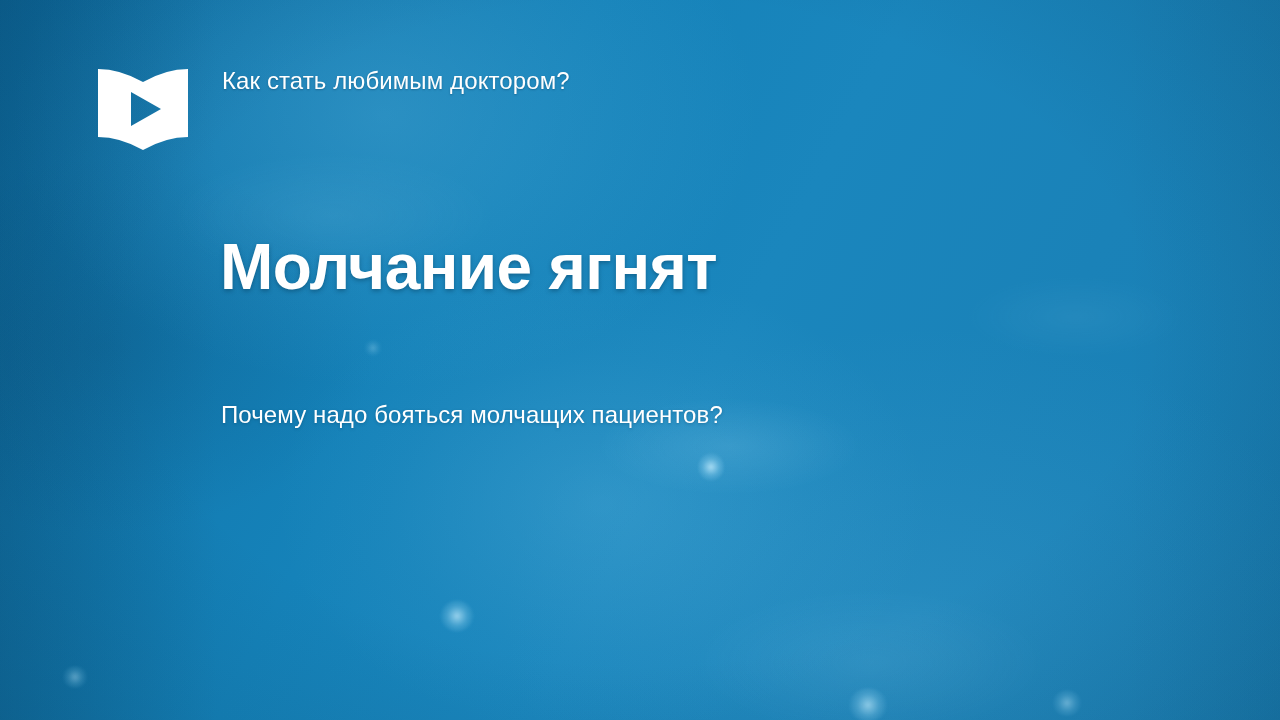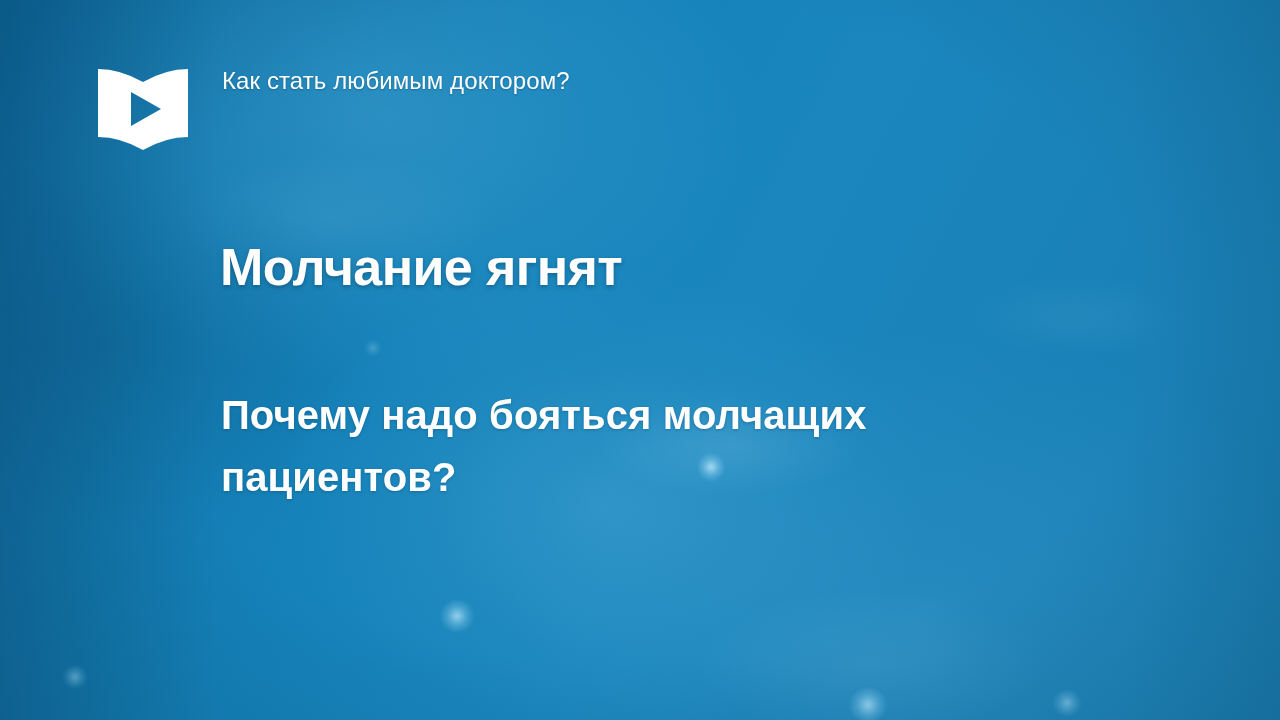--- a/index.html
+++ b/index.html
@@ -95,38 +95,38 @@
     white-space: nowrap;
     text-shadow: 0 1px 2px rgba(6,58,90,0.38);
   }
 
   
   .title {
     position: absolute;
     left: 220px;
     top: 232px;
     color: #ffffff;
-    font-size: 52px;
+    font-size: 64px;
     line-height: 70px;
     font-weight: 700;
     letter-spacing: -0.6px;
     white-space: nowrap;
     text-shadow: 0 2px 4px rgba(5,52,82,0.42);
   }
 
   
   .subtitle {
     position: absolute;
     left: 221px;
     top: 384px;
     width: 760px;
     color: #ffffff;
-    font-size: 40px;
+    font-size: 24px;
     line-height: 62px;
-    font-weight: 700;
+    font-weight: 400;
     letter-spacing: .1px;
     text-shadow: 0 1px 3px rgba(6,58,90,0.34);
   }
 </style>
 </head>
 <body>
 
 <div id="slide">
 
   <div class="bg-layer bg-base"></div>

